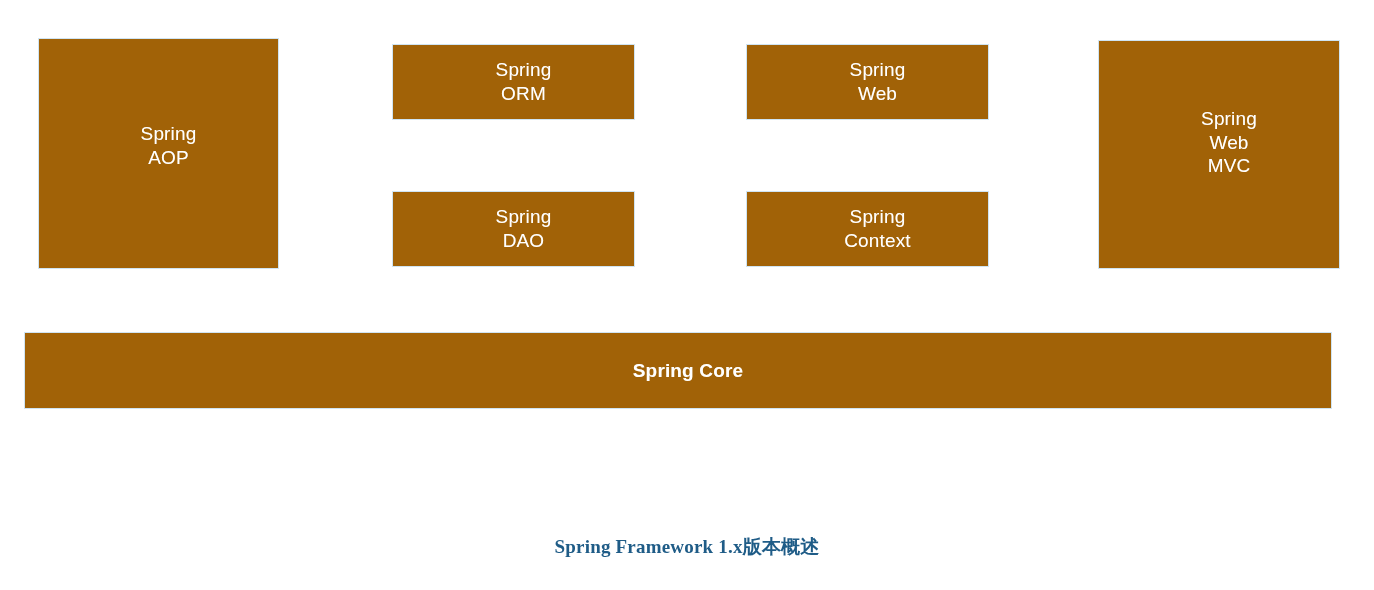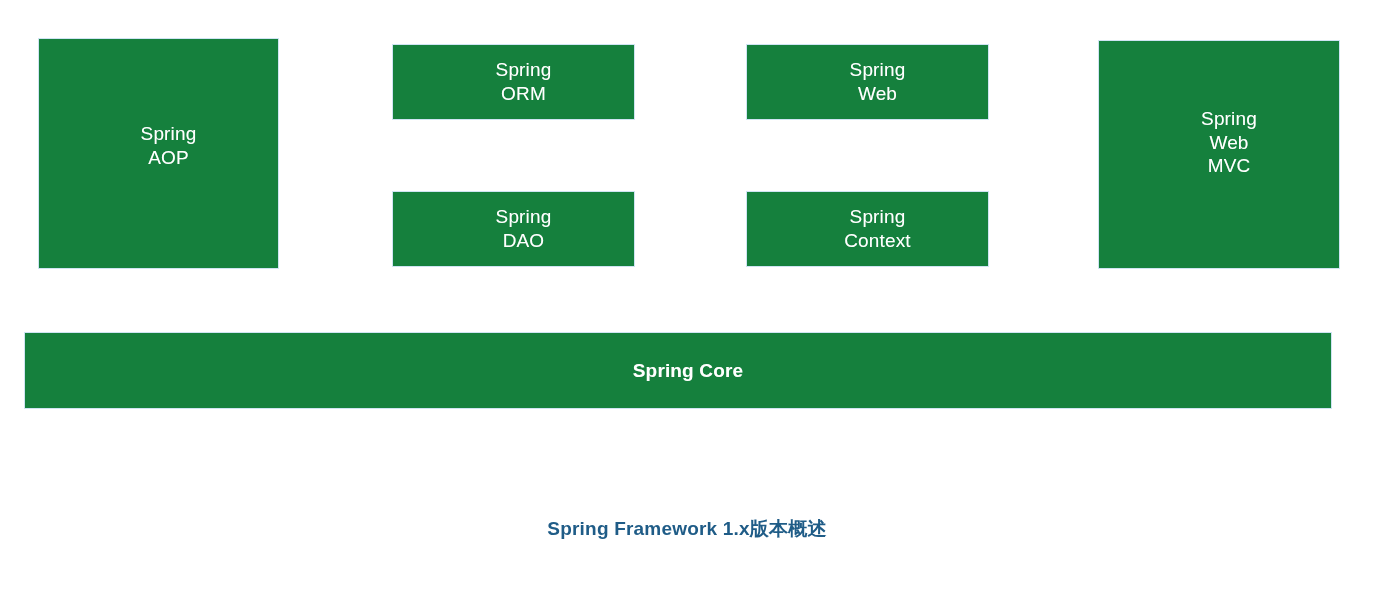--- a/index.html
+++ b/index.html
@@ -15,21 +15,21 @@
   #diagram-canvas {
     position: relative;
     width: 1374px;
     height: 590px;
     background: #ffffff;
     overflow: hidden;
   }
   .module-box {
     position: absolute;
     box-sizing: border-box;
-    background: #15803d;
+    background: #a16207;
     border: 1px solid #cfe4f3;
     display: flex;
     align-items: center;
     justify-content: center;
     text-align: center;
     padding-left: 20px;
   }
   .module-label {
     color: #ffffff;
     font-size: 19px;
@@ -93,27 +93,28 @@
     height: 77px;
   }
   #box-spring-core .module-label {
     font-size: 19px;
     font-weight: 600;
   }
   
   #diagram-caption {
     position: absolute;
     left: 0;
-    top: 516px;
+    top: 534px;
     width: 1374px;
     text-align: center;
     color: #1f5c87;
     font-size: 19px;
     font-weight: 600;
     letter-spacing: 0.2px;
+    font-family: Liberation Serif, serif;
   }
 </style>
 </head>
 <body>
 
 <div id="diagram-canvas">
 
   <div class="module-box" id="box-spring-aop">
     <span class="module-label">Spring
 AOP</span>

